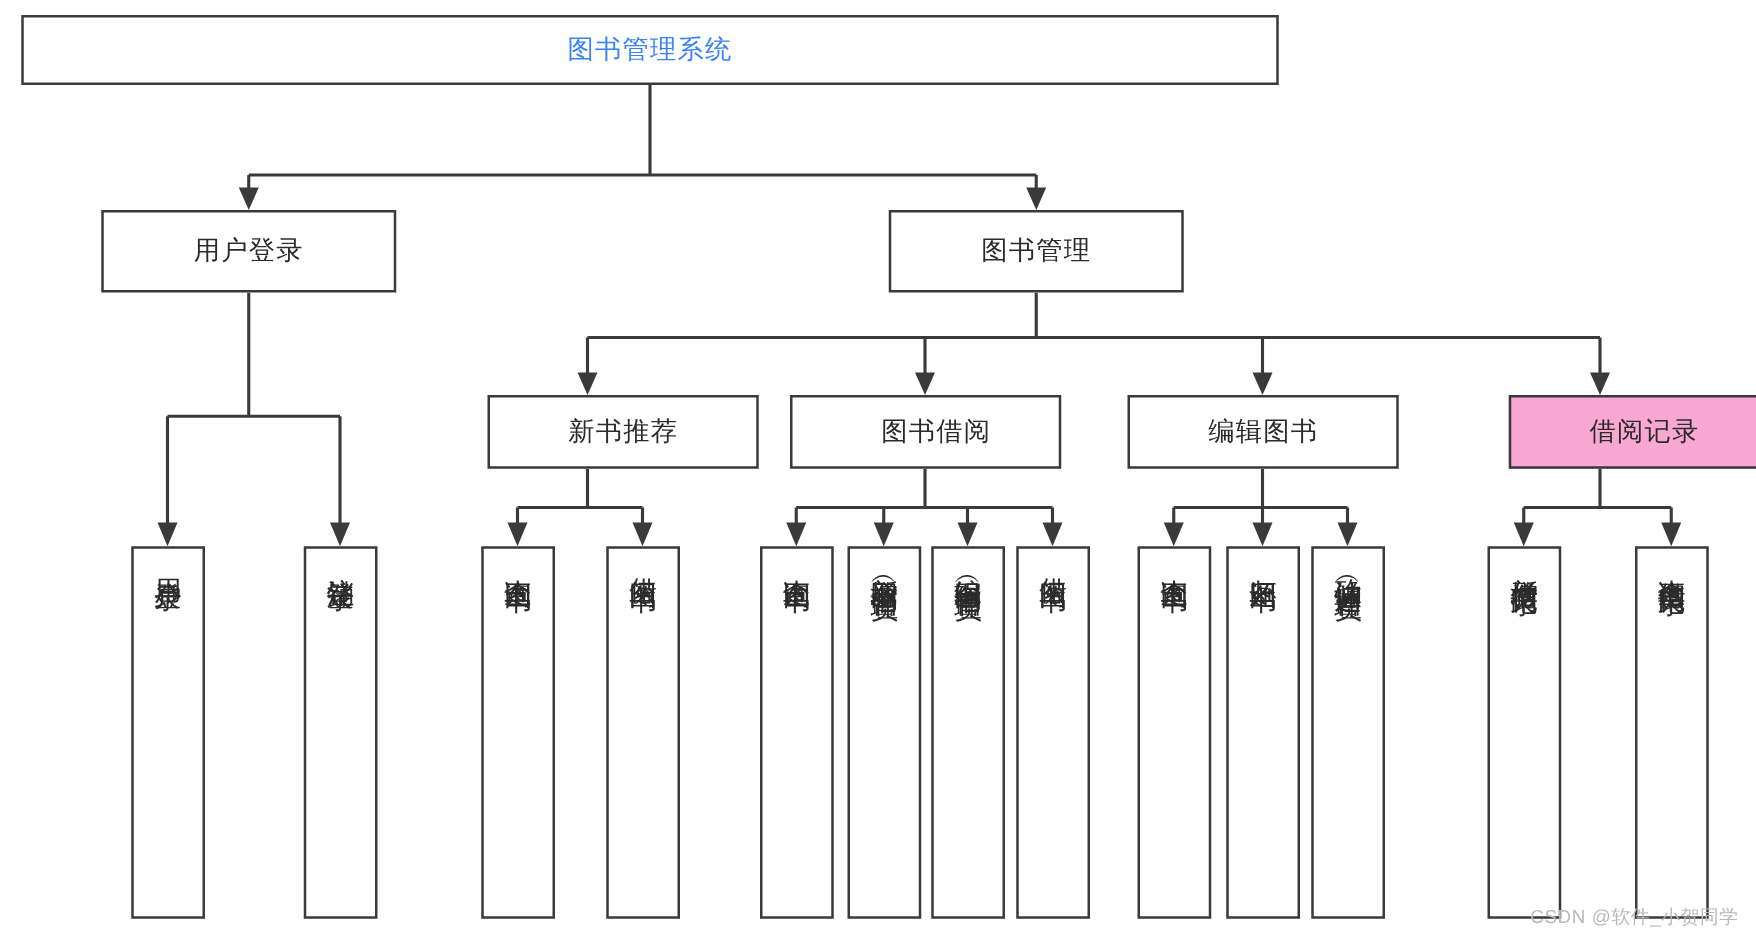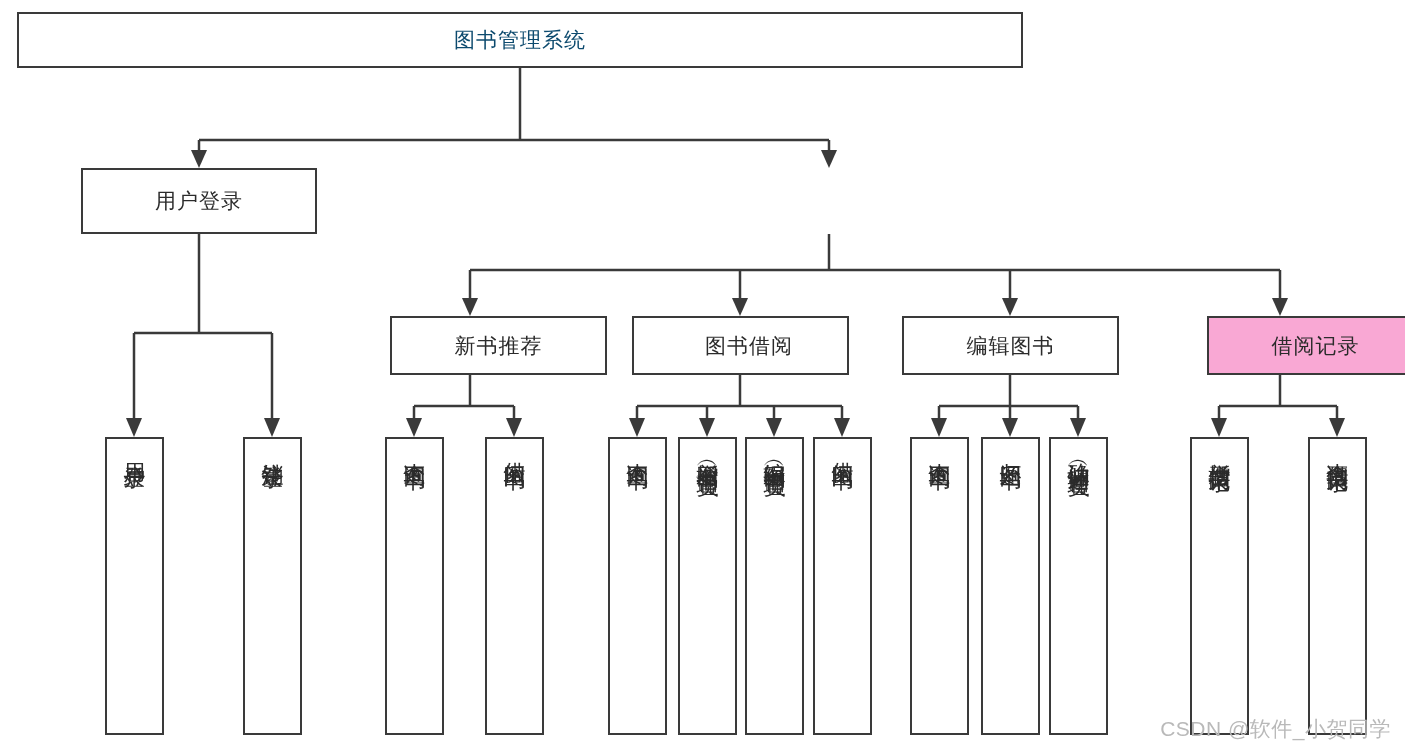--- a/index.html
+++ b/index.html
@@ -69,21 +69,21 @@
     fill: none;
   }
   #wires polygon {
     fill: #3a3a3a;
   }
   
   #watermark {
     position: absolute;
     right: 14px;
     bottom: 4px;
-    font-size: 21px;
+    font-size: 15px;
     color: #b9b9b9;
     letter-spacing: 0.5px;
     white-space: nowrap;
     user-select: none;
   }
 </style>
 </head>
 <body>
 
 <div id="canvas" style="background: rgb(255, 255, 255);">
@@ -145,27 +145,30 @@
     <polygon points="1070,418 1086,418 1078,437" fill="#3a3a3a"></polygon>
 
     <line x1="1280" y1="375" x2="1280" y2="406" stroke="#3a3a3a"></line>
     <line x1="1219" y1="406" x2="1337" y2="406" stroke="#3a3a3a"></line>
     <line x1="1219" y1="406" x2="1219" y2="420" stroke="#3a3a3a"></line>
     <polygon points="1211,418 1227,418 1219,437" fill="#3a3a3a"></polygon>
     <line x1="1337" y1="406" x2="1337" y2="420" stroke="#3a3a3a"></line>
     <polygon points="1329,418 1345,418 1337,437" fill="#3a3a3a"></polygon>
   </svg>
 
-  <div class="node horiz" style="left: 17px; top: 12px; width: 1006px; height: 56px; background: rgb(255, 255, 255); border-color: rgb(58, 58, 58); color: #0c4a6e;">
+  <div class="node horiz" style="left: 17px; top: 12px; width: 1006px; height: 56px; background: rgb(255, 255, 255); border-color: rgb(58, 58, 58); color: #3b82f6;">
     <span class="label">图书管理系统</span>
   </div>
 
   <div class="node horiz" style="left: 81px; top: 168px; width: 236px; height: 66px; background: rgb(255, 255, 255); border-color: rgb(58, 58, 58); color: rgb(43, 43, 43);">
     <span class="label">用户登录</span>
   </div>
+  <div class="node horiz" style="left: 711px; top: 168px; width: 236px; height: 66px; background: rgb(255, 255, 255); border-color: rgb(58, 58, 58); color: rgb(43, 43, 43);">
+    <span class="label">图书管理</span>
+  </div>
 
   <div class="node horiz" style="left: 362px; top: 316px; width: 217px; height: 59px; background: rgb(255, 255, 255); border-color: rgb(58, 58, 58); color: rgb(43, 43, 43); margin-left: 28px;">
     <span class="label">新书推荐</span>
   </div>
   <div class="node horiz" style="left: 632px; top: 316px; width: 217px; height: 59px; background: rgb(255, 255, 255); border-color: rgb(58, 58, 58); color: rgb(43, 43, 43); padding-left: 17px;">
     <span class="label">图书借阅</span>
   </div>
   <div class="node horiz" style="left: 902px; top: 316px; width: 217px; height: 59px; background: rgb(255, 255, 255); border-color: rgb(58, 58, 58); color: rgb(43, 43, 43);">
     <span class="label">编辑图书</span>
   </div>

